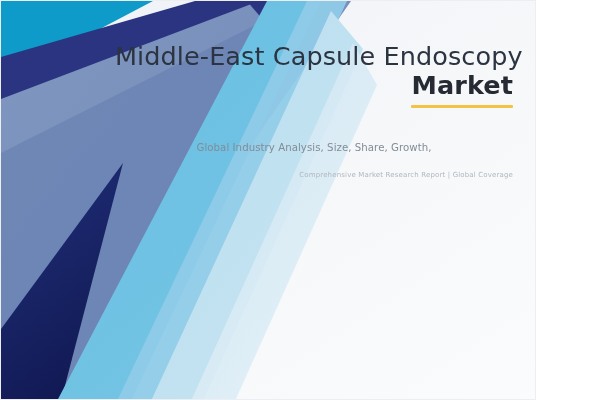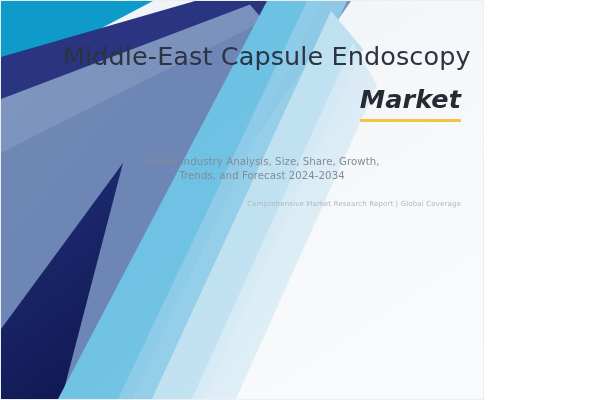--- a/index.html
+++ b/index.html
@@ -7,21 +7,21 @@
     margin: 0;
     padding: 0;
     background: #ffffff;
   }
   body {
     font-family: "DejaVu Sans", "Liberation Sans", sans-serif;
   }
 
   .cover {
     position: relative;
-    width: 484px;
+    width: 536px;
     height: 400px;
     overflow: hidden;
     box-sizing: border-box;
     border: 1px solid #eceef1;
     background: #f7f8fa;
   }
 
   
   .bg-wash {
     position: absolute;
@@ -58,23 +58,22 @@
     font-size: 25.5px;
     font-weight: 400;
     color: #2b3440;
     letter-spacing: 0.1px;
     line-height: 1.18;
     white-space: nowrap;
     margin: 0;
   }
 
   .title-line-2-wrap {
-    margin-top: 14px;
+    margin-top: 0;
     display: block;
-    font-style: italic;
   }
   .title-line-2 {
     display: inline-block;
     font-size: 25.5px;
     font-weight: 700;
     color: #262b33;
     letter-spacing: 0.1px;
     line-height: 1.12;
     margin: 0;
     position: relative;
@@ -167,20 +166,19 @@
 
     <span class="title-line-2-wrap">
       <span class="title-line-2">
         <span>Market</span>
         <span class="title-underline"></span>
       </span>
     </span>
 
     <div class="subtitle">
       <div>Global Industry Analysis, Size, Share, Growth,</div>
-      <div>Trends, and Forecast 2024-2034</div>
     </div>
 
     <div class="caption">Comprehensive Market Research Report | Global Coverage</div>
 
   </div>
 
 </div>
 
 </body></html>

